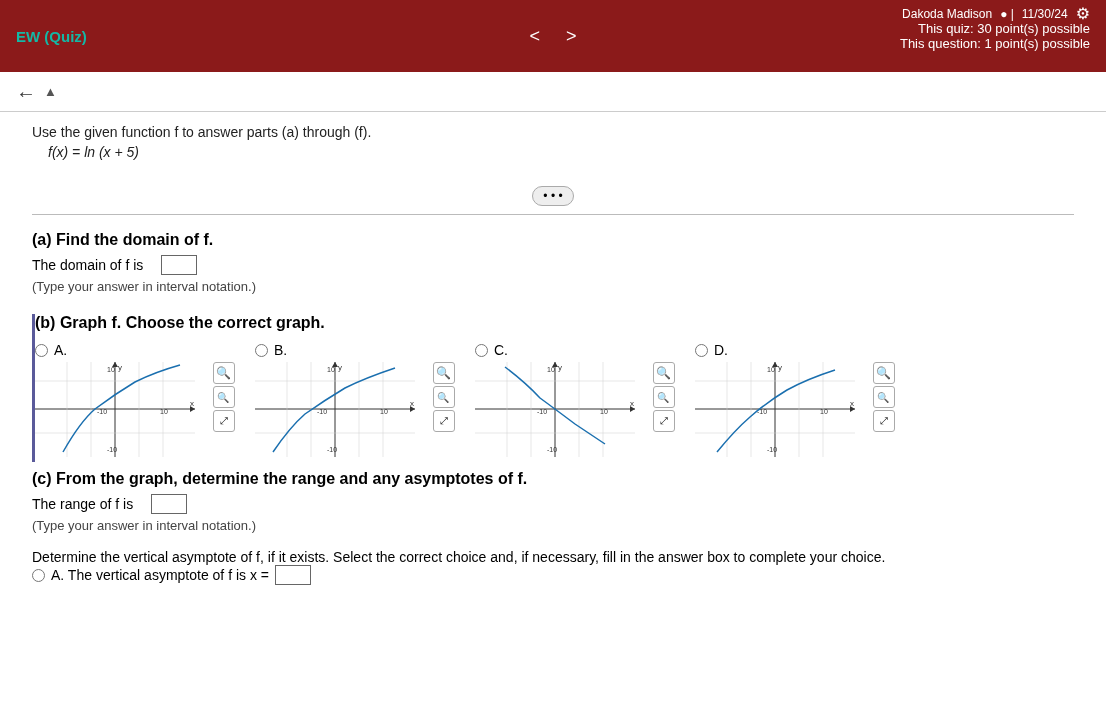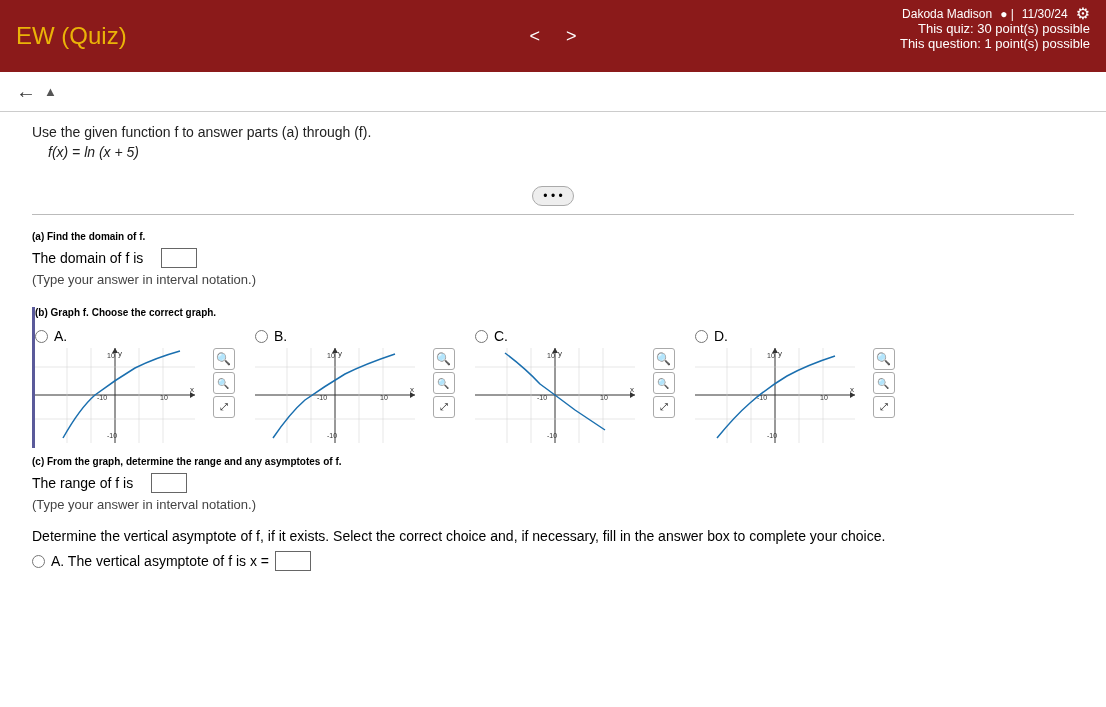--- a/index.html
+++ b/index.html
@@ -9,23 +9,23 @@
       background: #8B1A1A;
       color: white;
       height: 72px;
       display: flex;
       align-items: center;
       justify-content: space-between;
       padding: 0 16px;
       position: relative;
     }
     .top-bar-title {
-      font-size: 24px;
-      font-weight: normal;
-      color: #eab308;
+      font-size: 15px;
+      font-weight: bold;
+      color: #14b8a6;
     }
     .question-nav {
       display: flex;
       align-items: center;
       gap: 10px;
       position: absolute;
       left: 50%;
       transform: translateX(-50%);
     }
     .nav-arrow {
@@ -95,21 +95,21 @@
       color: #222;
     }
 
     .divider {
       border: none;
       border-top: 1px solid #bbb;
       margin: 8px 0 16px 0;
     }
 
     .part-label {
-      font-size: 10px;
+      font-size: 16px;
       font-weight: bold;
       margin-bottom: 6px;
     }
     .answer-line {
       font-size: 14px;
       margin-bottom: 4px;
       display: flex;
       align-items: center;
       gap: 18px;
     }
@@ -392,21 +392,21 @@
 
     <div class="part-c">
       <div class="part-label">(c) From the graph, determine the range and any asymptotes of f.</div>
       <div class="answer-line">
         <span>The range of f is</span>
         <span class="answer-box"></span>
       </div>
       <div class="hint-text">(Type your answer in interval notation.)</div>
 
       <div class="asymptote-section">
-        <div style="font-size:14px; margin-bottom:7px;">Determine the vertical asymptote of f, if it exists. Select the correct choice and, if necessary, fill in the answer box to complete your choice.</div>
+        <div style="font-size:14px; margin-bottom:0;">Determine the vertical asymptote of f, if it exists. Select the correct choice and, if necessary, fill in the answer box to complete your choice.</div>
         <div class="asymptote-choice">
           <label style="display:flex; align-items:center; gap:6px; cursor:pointer;">
             <input type="radio" name="asymptote" style="">
             <span>A.  The vertical asymptote of f is x =</span>
             <span class="answer-box"></span>
           </label>
         </div>
       </div>
     </div>
 

